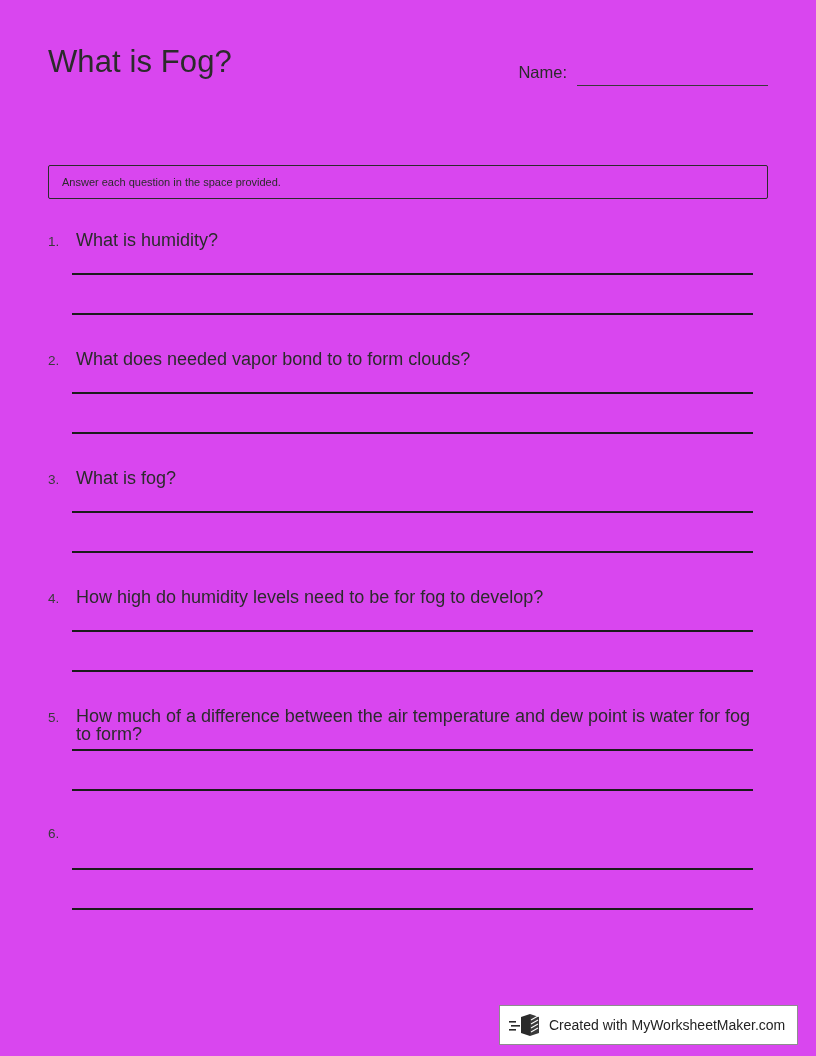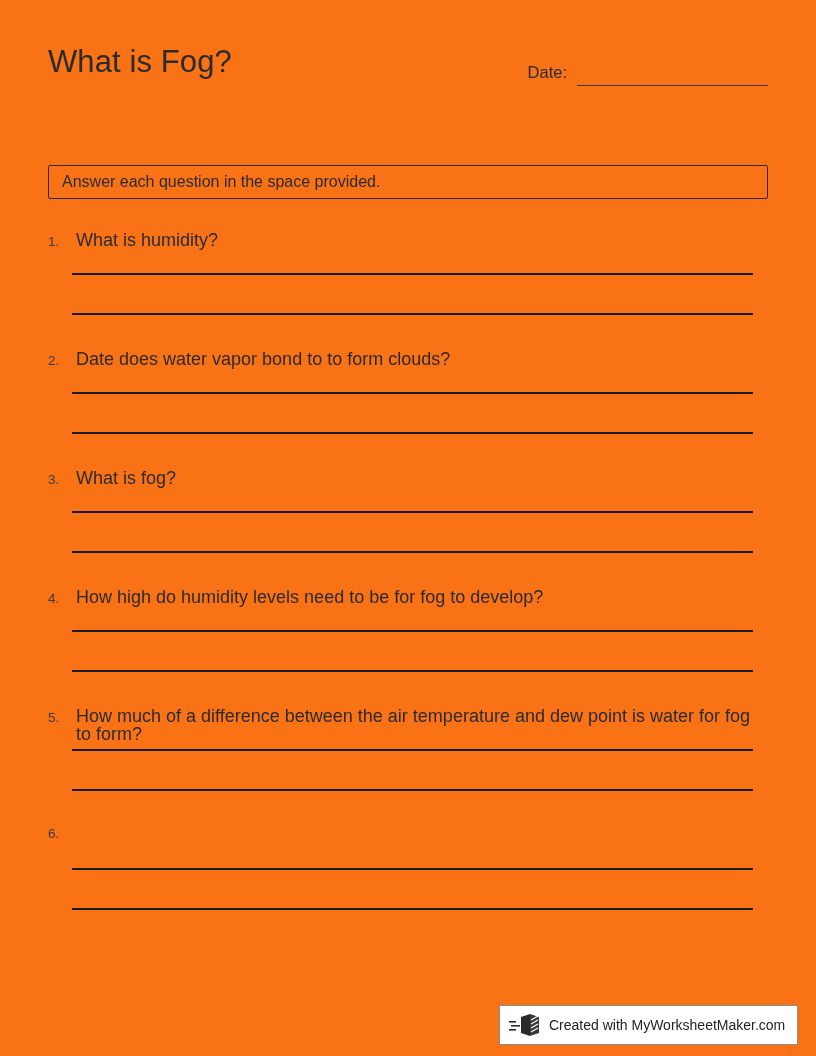--- a/index.html
+++ b/index.html
@@ -12,21 +12,21 @@
     height: 1056px;
     position: relative;
     font-family: "Liberation Sans", sans-serif;
     color: #231f20;
     overflow: hidden;
   }
 
   .page {
     position: absolute;
     inset: 0;
-    background: #f97316;
+    background: #d946ef;
   }
 
   
   .header {
     position: absolute;
     left: 48px;
     top: 40px;
     right: 48px;
     height: 90px;
   }
@@ -72,21 +72,21 @@
     top: 165px;
     width: 720px;
     height: 34px;
     border: 1.3px solid #2c2c2c;
     border-radius: 2px;
     box-sizing: border-box;
     display: flex;
     align-items: center;
   }
   .instruction-text {
-    font-size: 16px;
+    font-size: 11px;
     color: #2b2b2b;
     padding-left: 13px;
   }
 
   
   .questions {
     position: absolute;
     left: 48px;
     top: 231px;
     width: 720px;
@@ -154,21 +154,21 @@
 </head>
 <body>
 
 <div class="page">
 
   <div class="header">
     <div class="worksheet-title">What is Fog?</div>
 
     <div class="namedate">
       <div class="nd-row">
-        <span class="nd-label">Date:</span>
+        <span class="nd-label">Name:</span>
         <span class="nd-line"></span>
       </div>
     </div>
   </div>
 
   <div class="instruction-box">
     <span class="instruction-text">Answer each question in the space provided.</span>
   </div>
 
   <div class="questions">
@@ -178,21 +178,21 @@
         <span class="q-num">1.</span>
         <span class="q-text">What is humidity?</span>
       </div>
       <div class="answer-line l1"></div>
       <div class="answer-line l2"></div>
     </div>
 
     <div class="question-block">
       <div class="q-head">
         <span class="q-num">2.</span>
-        <span class="q-text">Date does water vapor bond to to form clouds?</span>
+        <span class="q-text">What does needed vapor bond to to form clouds?</span>
       </div>
       <div class="answer-line l1"></div>
       <div class="answer-line l2"></div>
     </div>
 
     <div class="question-block">
       <div class="q-head">
         <span class="q-num">3.</span>
         <span class="q-text">What is fog?</span>
       </div>

